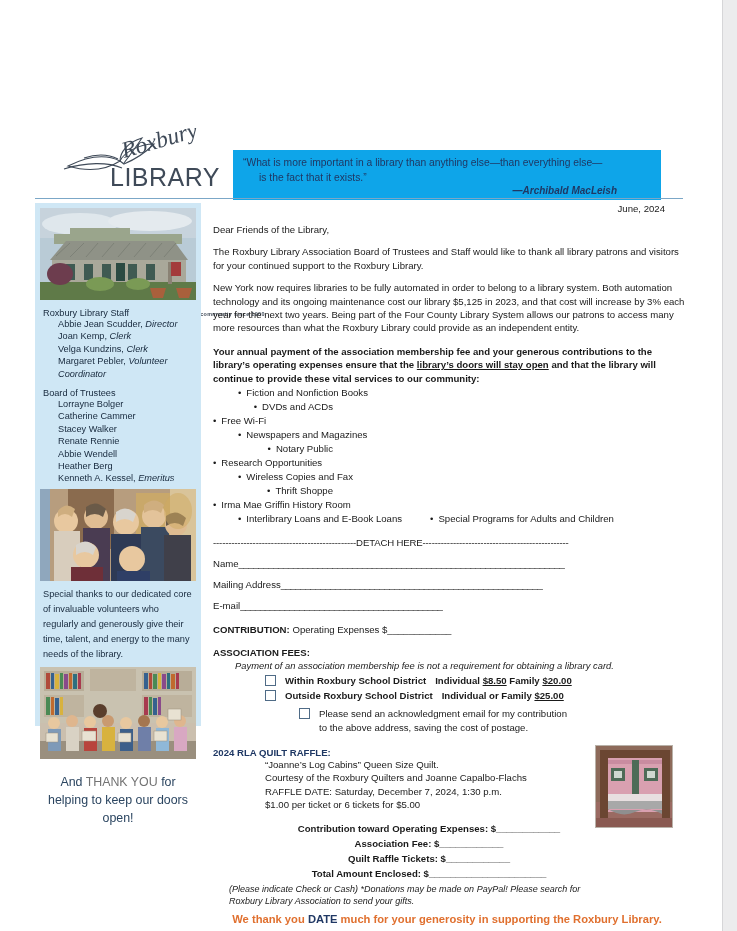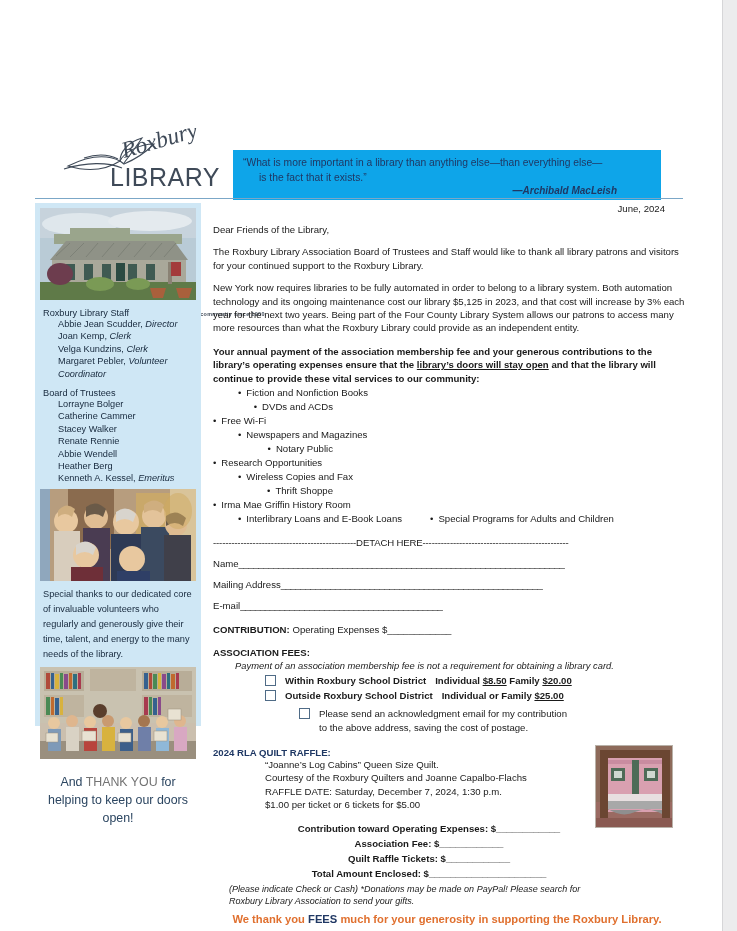--- a/index.html
+++ b/index.html
@@ -463,18 +463,18 @@
       <div class="total-line">Contribution toward Operating Expenses: $____________</div>
       <div class="total-line">Association Fee: $____________</div>
       <div class="total-line">Quilt Raffle Tickets: $____________</div>
       <div class="total-line">Total Amount Enclosed: $______________________</div>
       <div id="paypal-note">
         <span>(Please indicate Check or Cash) *Donations may be made on PayPal! Please search for</span><br>
         <span>Roxbury Library Association to send your gifts.</span>
       </div>
     </div>
 
-    <div id="final-thanks"><span>We thank you </span><span class="dark">FEES</span><span> much for your generosity in supporting the Roxbury Library.</span></div>
+    <div id="final-thanks"><span>We thank you </span><span class="dark">DATE</span><span> much for your generosity in supporting the Roxbury Library.</span></div>
 
   </main>
 </div>
 
 <div id="right-gutter"></div>
 
 </body></html>

